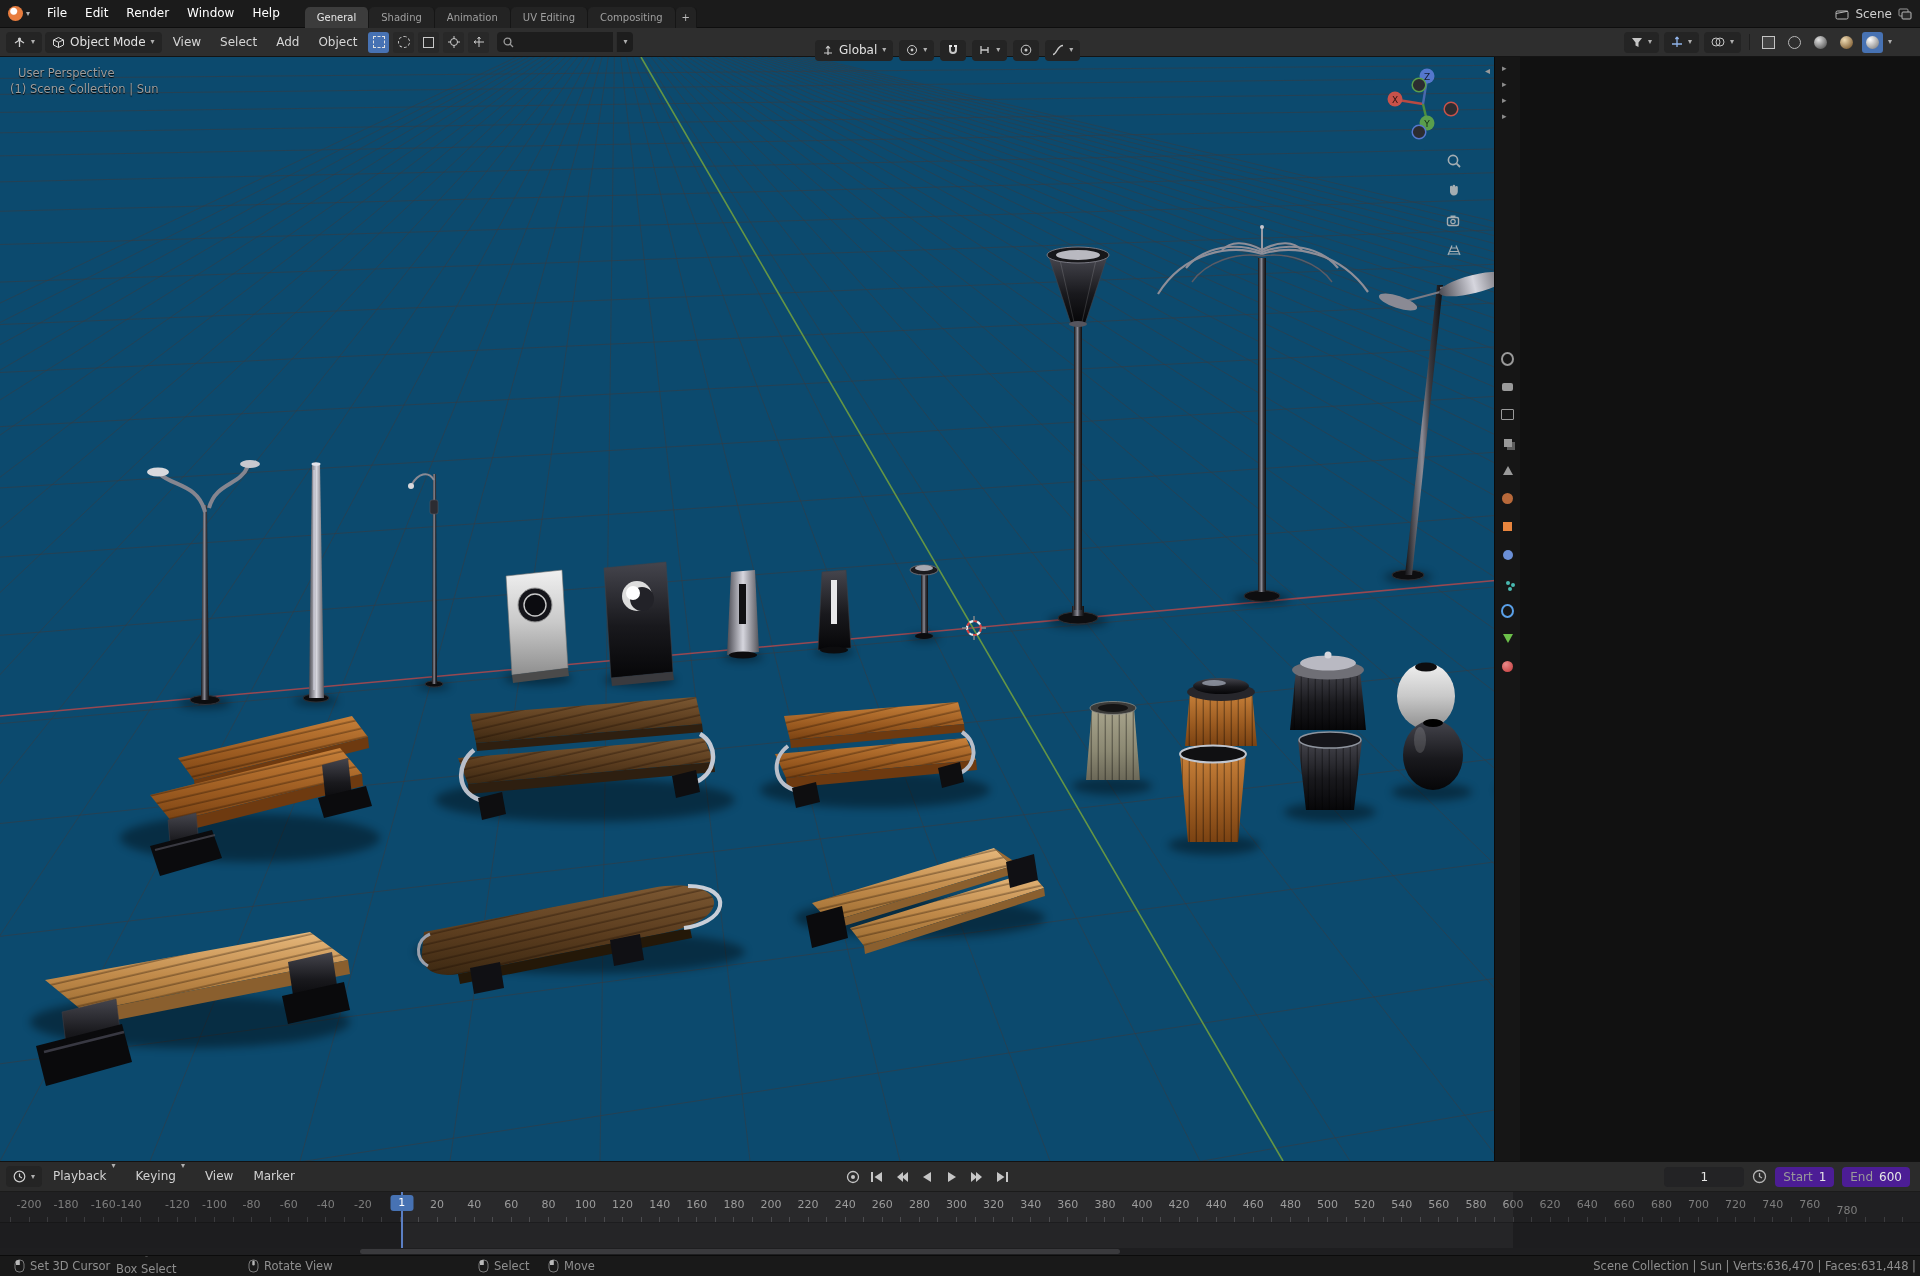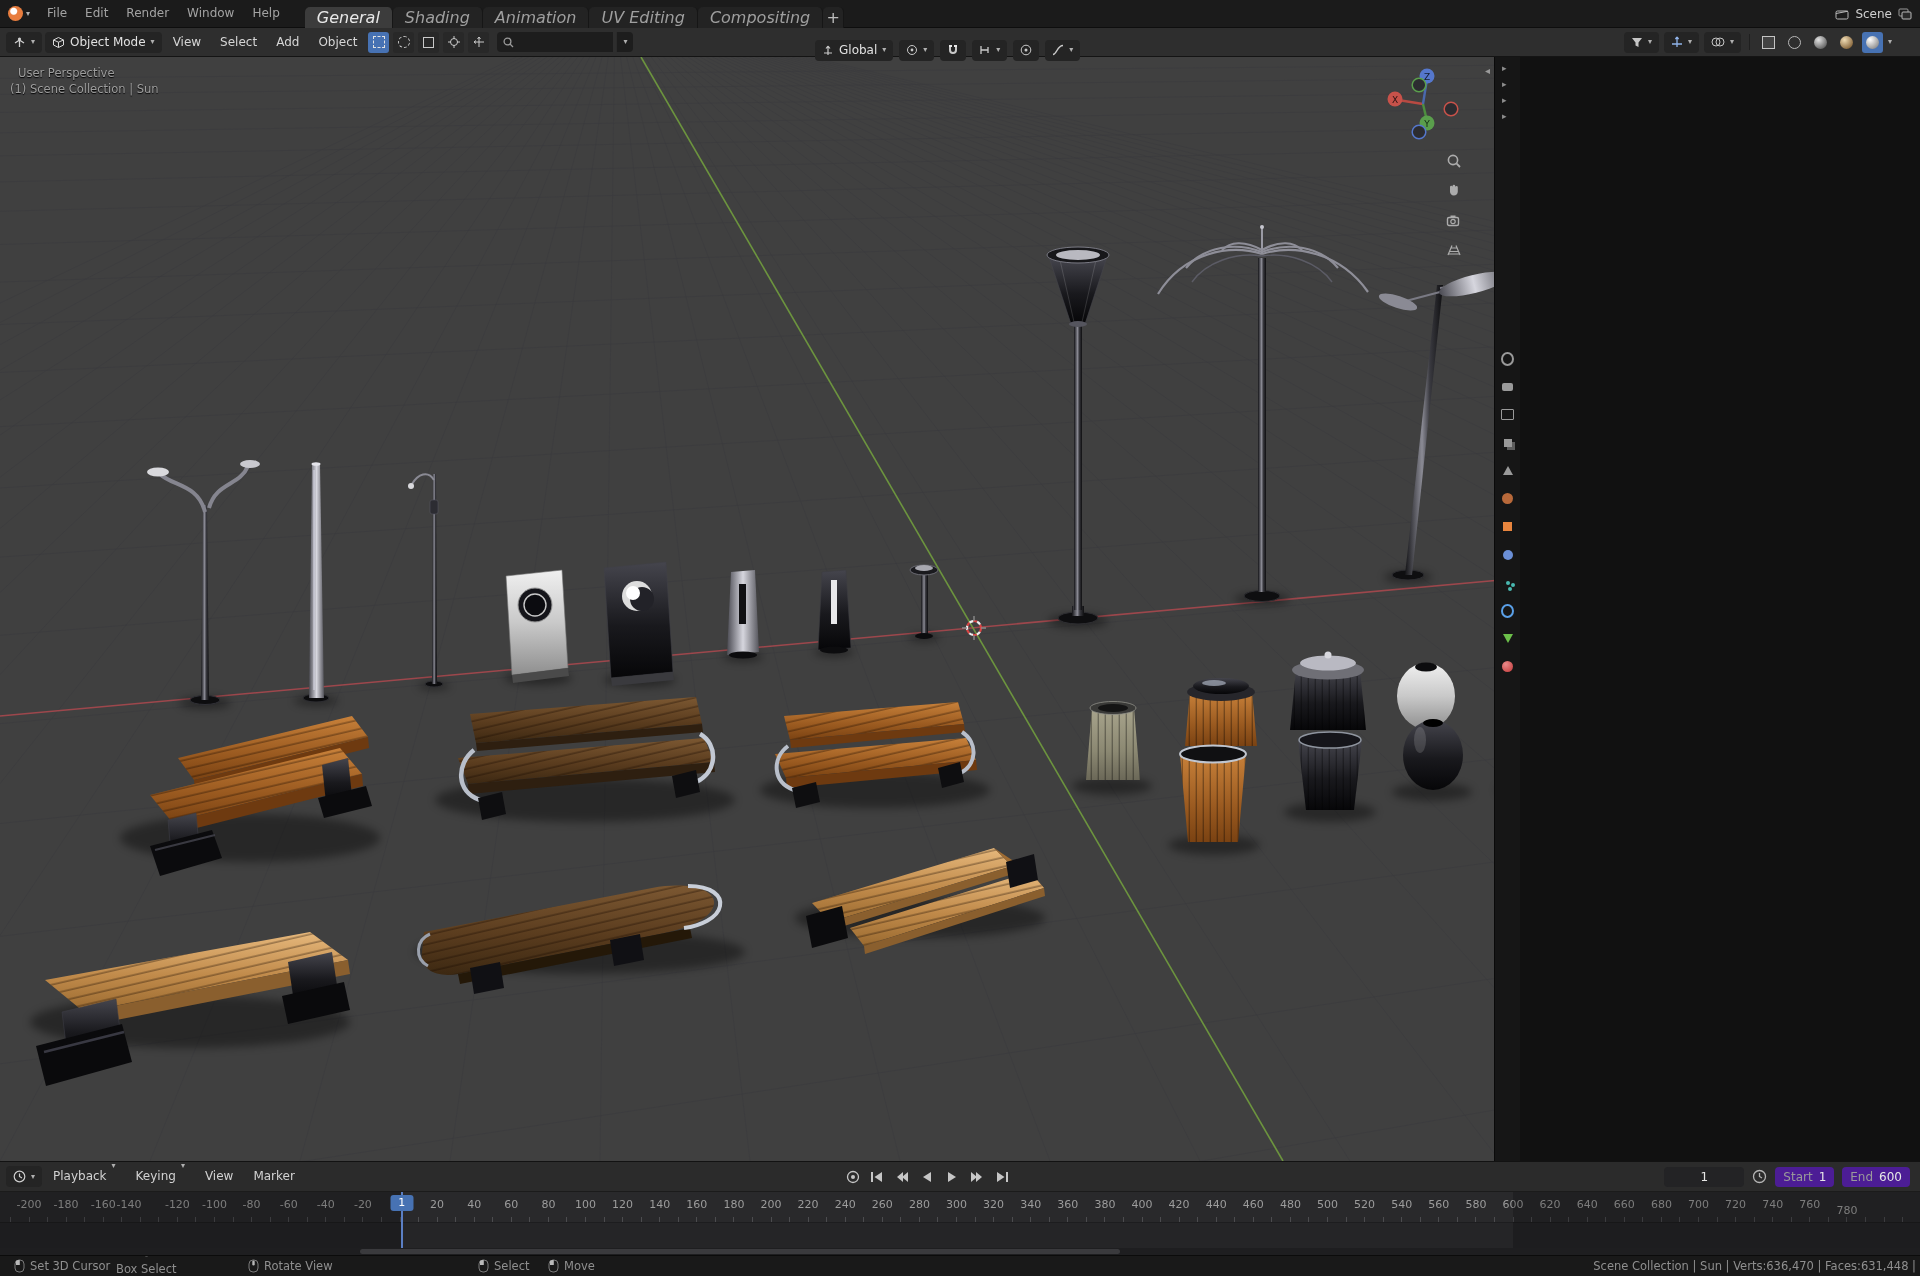--- a/index.html
+++ b/index.html
@@ -3,24 +3,24 @@
 <meta charset="utf-8">
 <style>
   html,body{margin:0;padding:0;background:#111;}
   body{width:1920px;height:1276px;position:relative;overflow:hidden;
        font-family:"DejaVu Sans",sans-serif;font-size:12px;color:#c3c3c3;}
   
   .topbar{position:absolute;left:0;top:0;width:100%;height:28px;background:#1b1b1b;
           border-bottom:1px solid #0e0e0e;box-sizing:border-box;display:flex;align-items:center;z-index:9;}
   .logo{display:flex;align-items:center;gap:3px;padding:0 8px;}
   .logo-ball{width:15px;height:15px;border-radius:50%;background:radial-gradient(circle at 38% 35%,#fff 0 22%,#e87d3e 30%);}
-  .hmenu{padding:0 9px;line-height:27px;color:#a3a3a3;cursor:default;}
+  .hmenu{padding:0 9px;line-height:27px;color:#ffffff;cursor:default;}
   .tabs{display:flex;align-items:flex-end;height:28px;margin-left:16px;}
   .tab{height:21px;line-height:21px;margin-top:23px;padding:0 12px;background:#232323;color:#9f9f9f;
-       border-right:1px solid #161616;border-radius:5px 5px 0 0;font-size:16px;font-style:italic;}
+       border-right:1px solid #161616;border-radius:5px 5px 0 0;font-size:10px;}
   .tab.active{background:#3c3c3c;color:#e8e8e8;}
   .tab.plus{width:20px;text-align:center;padding:0;color:#bdbdbd;}
   .topbar-right{margin-left:auto;display:flex;align-items:center;gap:6px;padding-right:8px;color:#d0d0d0;}
   
   .vheader{position:absolute;left:0;top:28px;width:100%;height:29px;background:#2e2e2e;
            border-bottom:1px solid #141414;box-sizing:border-box;z-index:8;}
   .vh-left{position:absolute;left:6px;top:0;height:28px;display:flex;align-items:center;gap:3px;}
   .vh-center{position:absolute;left:815px;top:0;height:44px;display:flex;align-items:center;gap:6px;}
   .vh-right{position:absolute;right:28px;top:0;height:28px;display:flex;align-items:center;gap:5px;}
   .vbtn{display:flex;align-items:center;gap:5px;height:21px;padding:0 7px;background:#242424;
@@ -37,21 +37,21 @@
   .search-dd{width:16px;height:20px;background:#1d1d1d;border-left:1px solid #2b2b2b;border-radius:0 4px 4px 0;display:flex;align-items:center;justify-content:center;}
   .sph{width:13px;height:13px;border-radius:50%;background:radial-gradient(circle at 35% 30%,#e3e3e3,#6a6a6a 72%);}
   .sph.wire{background:none;border:1.3px solid #b8b8b8;box-sizing:border-box;}
   .sph.mat{background:radial-gradient(circle at 35% 30%,#f0dcb4,#8a6a40 75%);}
   .sph.rend{background:radial-gradient(circle at 32% 28%,#ffffff,#8f8f8f 78%);}
   .shbtn{width:21px;height:21px;border-radius:3px;display:flex;align-items:center;justify-content:center;}
   .shbtn.active{background:#4772b3;}
   .xray{width:11px;height:11px;border:1px solid #c4c4c4;background:rgba(200,200,200,.14);}
   .sep{width:1px;height:16px;background:#1f1f1f;margin:0 3px;}
   
-  .viewport{position:absolute;left:0;top:57px;width:1520px;height:1104px;background:#404040;overflow:hidden;}
+  .viewport{position:absolute;left:0;top:57px;width:1520px;height:1104px;background:#0c4a6e;overflow:hidden;}
   .scene-svg{position:absolute;left:0;top:0;}
   .vp-label{position:absolute;font-size:11.5px;color:#9d9d9d;text-shadow:0 1px 1px #000;}
   .gizmo{position:absolute;right:52px;top:2px;}
   .navtool{position:absolute;right:58px;width:16px;height:16px;opacity:.85;}
   .props{position:absolute;right:0;top:0;bottom:0;width:25px;background:#161616;border-left:1px solid #0a0a0a;}
   .pchev{position:absolute;left:7px;font-size:9px;color:#8d8d8d;}
   .picon{position:absolute;left:6px;width:13px;height:13px;display:flex;align-items:center;justify-content:center;}
   .collapse-arrow{position:absolute;right:30px;top:8px;color:#9a9a9a;font-size:10px;}
   
   .timeline{position:absolute;left:0;top:1161px;width:100%;height:94px;background:#262628;border-top:1px solid #121212;box-sizing:border-box;z-index:8;}

